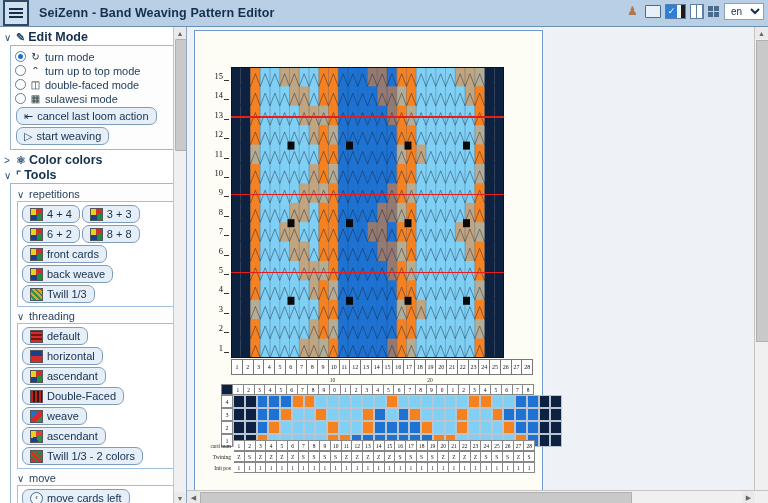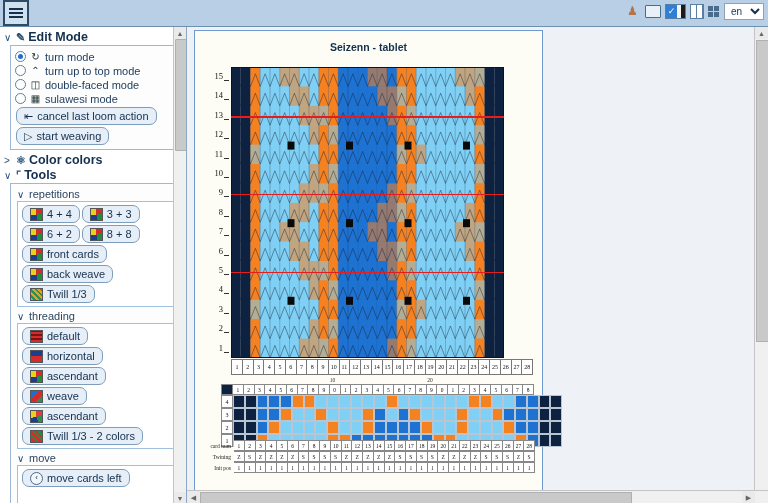--- a/index.html
+++ b/index.html
@@ -154,20 +154,21 @@
 </style>
 </head>
 <body>
 
 <div id="titlebar">
   <div id="menu-btn">
     <i></i>
       <i></i>
       <i></i>
   </div>
+  <div id="app-title">SeiZenn - Band Weaving Pattern Editor</div>
   <div id="tb-right">
     <span class="tbicon i-person">♟</span>
     <span class="i-monitor"></span>
     <span class="swatch-pair">
       <span class="sw-blue">✓</span>
         <span class="sw-white"></span>
         <span class="sw-black"></span>
     </span>
     <span class="i-grid2">
         <u></u>
@@ -273,20 +274,23 @@
           <div class="btn">
               <span class="mini m-red"></span>
               <span>default</span>
             </div><div class="btn">
               <span class="mini m-redblue"></span>
               <span>horizontal</span>
             </div><div class="btn">
               <span class="mini m-mix"></span>
               <span>ascendant</span>
             </div><div class="btn">
+              <span class="mini m-dark"></span>
+              <span>Double-Faced</span>
+            </div><div class="btn">
               <span class="mini m-weave"></span>
               <span>weave</span>
             </div><div class="btn">
               <span class="mini m-sul"></span>
               <span>ascendant</span>
             </div><div class="btn">
               <span class="mini m-twill2"></span>
               <span>Twill 1/3 - 2 colors</span>
             </div>
         </div>
@@ -310,21 +314,20 @@
 
     <div id="sb-scroll">
       <div class="sb-arrow">▲</div>
       <div id="sb-thumb"></div>
       <div class="sb-arrow" style="position:absolute;bottom:0;">▼</div>
     </div>
   </div>
 
   <div id="main">
     <div id="paper">
-      <div id="paper-title">Seizenn - tablet</div>
       <div id="yaxis">
           <div class="ylab" style="top: 4px;">15</div>
           <div class="ytick" style="top: 13px;"></div>
           <div class="ylab" style="top: 23.4px;">14</div>
           <div class="ytick" style="top: 32.4px;"></div>
           <div class="ylab" style="top: 42.8px;">13</div>
           <div class="ytick" style="top: 51.8px;"></div>
           <div class="ylab" style="top: 62.2px;">12</div>
           <div class="ytick" style="top: 71.2px;"></div>
           <div class="ylab" style="top: 81.6px;">11</div>

